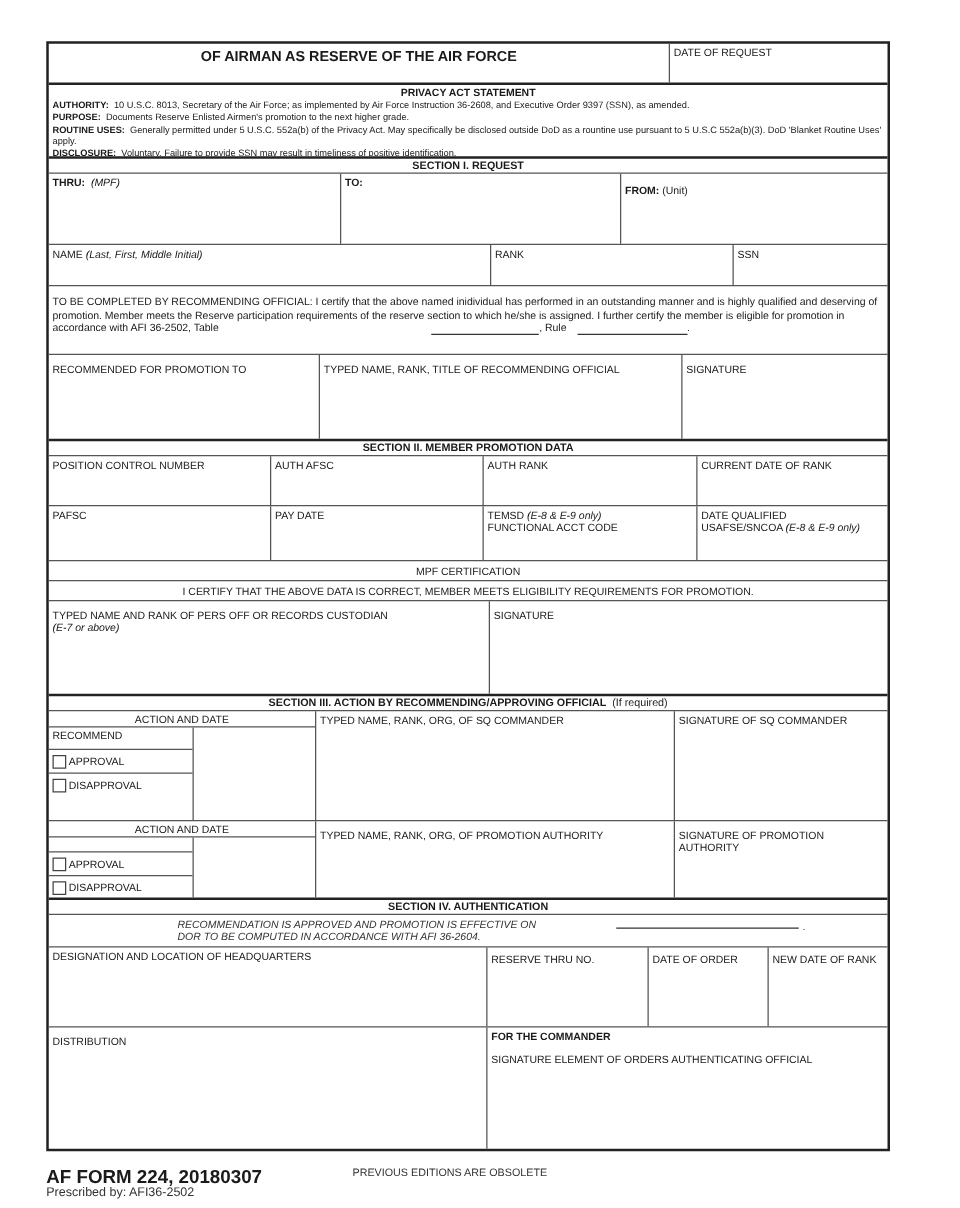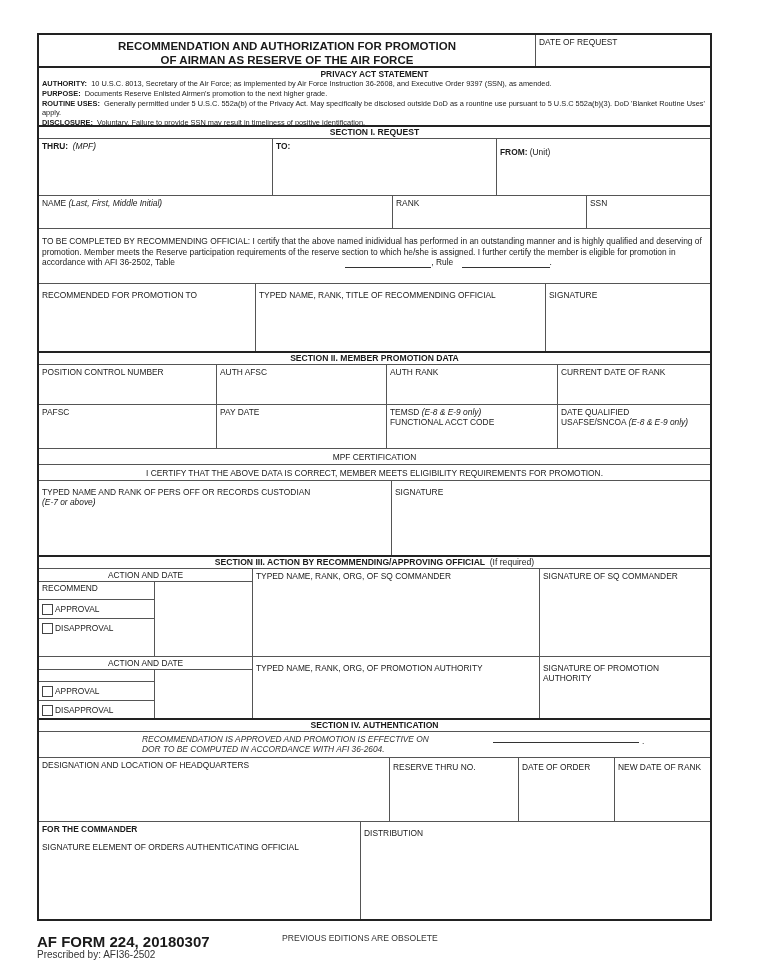--- a/index.html
+++ b/index.html
@@ -25,21 +25,20 @@
   .footer .obs { position: absolute; left: 245px; top: 0; font-size: 8.6px; color: #333; }
   .footer .presc { position: absolute; left: 0; top: 16px; font-size: 10px; color: #333; }
 </style>
 </head>
 <body>
 
 <div class="form">
 
   <div class="row" style="height:31px;">
     <div class="cell title-cell" style="width:496px;">
-      <div>RECOMMENDATION AND AUTHORIZATION FOR PROMOTION</div>
       <div>OF AIRMAN AS RESERVE OF THE AIR FORCE</div>
     </div>
     <div class="cell" style="flex:1;">
       <span>DATE OF REQUEST</span>
     </div>
   </div>
 
   <div class="row thick">
     <div class="privacy" style="width:100%;">
       <div class="ph">PRIVACY ACT STATEMENT</div>
@@ -204,26 +203,26 @@
   </div>
   <div class="row" style="height:64px;">
     <div class="cell" style="width:350px;">
       <div>DESIGNATION AND LOCATION OF HEADQUARTERS</div>
     </div>
     <div class="cell" style="width:129px; padding-top:4px;"><span>RESERVE THRU NO.</span></div>
     <div class="cell" style="width:96px; padding-top:4px;"><span>DATE OF ORDER</span></div>
     <div class="cell" style="flex:1; padding-top:4px; white-space:nowrap;"><span>NEW DATE OF RANK</span></div>
   </div>
   <div class="row" style="height:98px;">
+    <div class="cell" style="width:350px; padding-top:6px;">
+      <span>DISTRIBUTION</span>
+    </div>
     <div class="cell" style="flex:1;">
       <div class="b">FOR THE COMMANDER</div>
       <div style="margin-top:8px;">SIGNATURE ELEMENT OF ORDERS AUTHENTICATING OFFICIAL</div>
-    </div>
-    <div class="cell" style="width:350px; padding-top:6px;">
-      <span>DISTRIBUTION</span>
     </div>
   </div>
 </div>
 
 <div class="footer">
   <span class="formno">AF FORM 224, 20180307</span>
   <span class="obs">PREVIOUS EDITIONS ARE OBSOLETE</span>
   <span class="presc">Prescribed by: AFI36-2502</span>
 </div>
 

